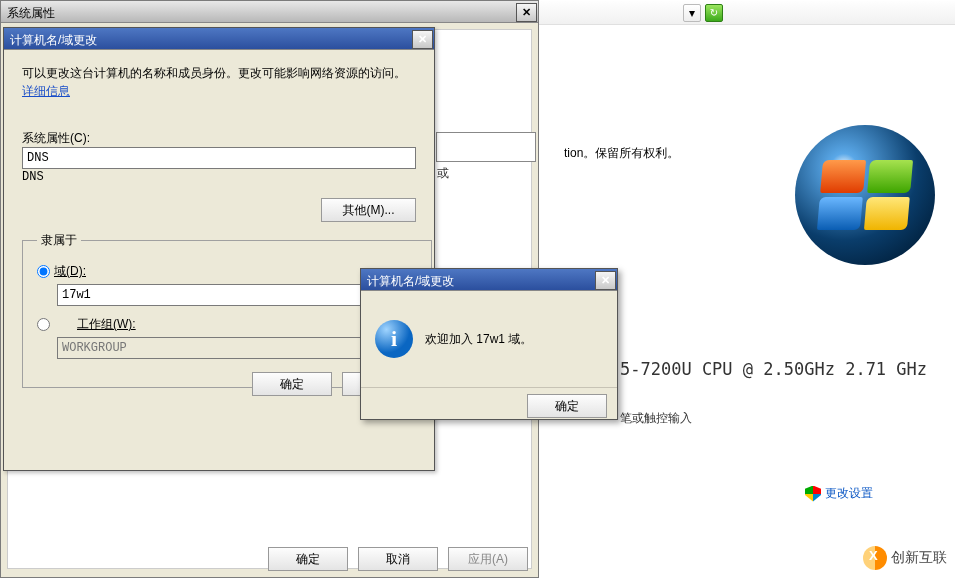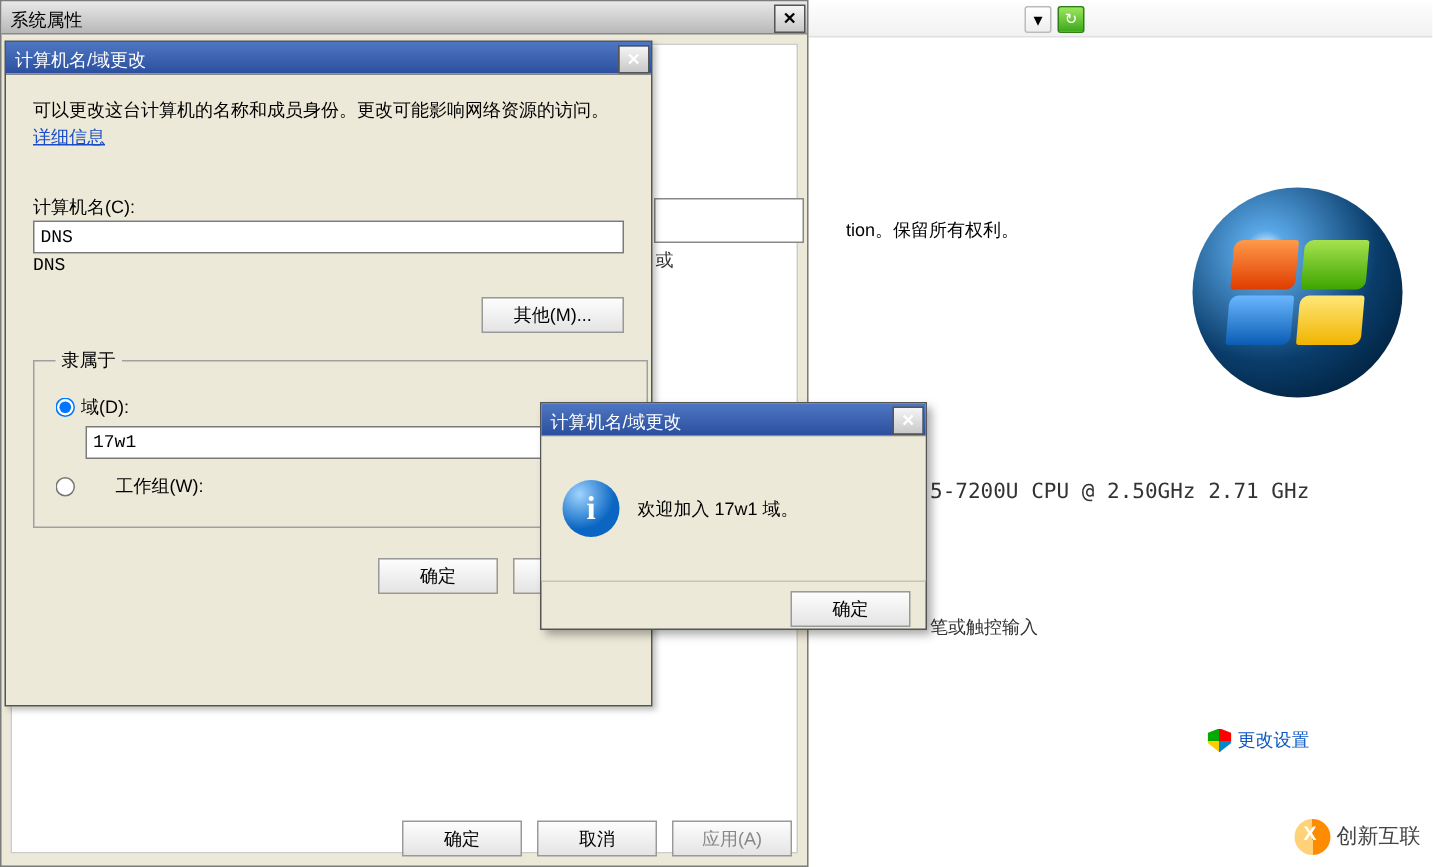--- a/index.html
+++ b/index.html
@@ -36,21 +36,21 @@
     width:140px; height:140px; border-radius:70px;
     background: radial-gradient(circle at 35% 30%, #fff 0%, #5aa8e8 10%, #0a3d6b 55%, #022443 80%);
     display:flex; align-items:center; justify-content:center;
   }
   .winflag { position:relative; width:90px; height:70px; display:grid; grid-template-columns:1fr 1fr; grid-template-rows:1fr 1fr; gap:4px; transform:skewX(-5deg);}
   .winflag div{ border-radius:6px 2px 6px 2px; }
   .winflag .r{background:linear-gradient(#ff9a4a,#e03c00);}
   .winflag .g{background:linear-gradient(#a6e24f,#3ea500);}
   .winflag .b{background:linear-gradient(#6ab7ff,#0a5db3);}
   .winflag .y{background:linear-gradient(#ffe778,#f0b400);}
-  .cpu-line { font-family:Consolas,monospace; font-size:14px; color:#333; position:absolute; top:320px; left:620px;}
+  .cpu-line { font-family:Consolas,monospace; font-size:17px; color:#333; position:absolute; top:359px; left:620px;}
   .pen-line { position:absolute; top:410px; left:620px; color:#333;}
   .change-settings { position:absolute; top:485px; left:805px; color:#0b57c4; display:flex; align-items:center; gap:4px; font-size:12px;}
   .change-settings .shield{width:16px;height:16px;background:conic-gradient(#f00 0 25%, #08c 25% 50%, #fc0 50% 75%, #0a0 75% 100%); border-radius:0 0 4px 4px; clip-path:polygon(50% 0,100% 20%,100% 60%,50% 100%,0 60%,0 20%);}
   .watermark { position:absolute; right:8px; bottom:8px; display:flex; align-items:center; gap:4px; font-size:14px; color:#444;}
   .wm-icon{width:24px;height:24px;border-radius:50%;background:conic-gradient(#ff8c00 180deg,#ffd27a 0); position:relative;}
   .wm-icon::after{content:'X'; color:#fff; position:absolute; left:6px; top:2px; font-weight:bold; font-size:13px;}
 
   
   .syswin {
     position:absolute; left:0; top:0; width:539px; height:578px;
@@ -80,24 +80,24 @@
   .desc { color:#000; line-height:1.5;}
   .desc a{ color:#1a4ec8; text-decoration:underline;}
   .form-label{ margin-top:18px; display:block;}
   input.txt{
     width:100%; height:22px; border:1px solid #7a7a7a; padding:2px 4px; font-size:12px; background:#fff;
   }
   input.txt[disabled]{ background:#ece9d8; color:#777; }
   .mono{ font-family:"SimSun","Courier New",monospace;}
   .other-row{ display:flex; justify-content:flex-end; margin-top:14px;}
   fieldset.group{
-    border:1px solid #a0a0a0; margin-top:10px; padding:10px 14px 14px 14px;
+    border:1px solid #a0a0a0; margin-top:10px; padding:10px 14px 28px 14px;
   }
   fieldset.group legend{ padding:0 4px; background:#ece9d8;}
-  .radio-row{ display:flex; align-items:center; gap:4px; margin:4px 0;}
+  .radio-row{ display:flex; align-items:center; gap:4px; margin:4px 0;text-decoration:underline;}
   .indented-input{ margin-left:20px; width:360px;}
   .name-bottom{ position:absolute; bottom:6px; right:12px; display:flex; gap:10px;}
 
   
   .msgwin{
     position:absolute; left:360px; top:268px; width:258px; height:152px;
     background:#ece9d8; border:1px solid #555; box-shadow:3px 3px 6px rgba(0,0,0,.35);
   }
   .msgwin .body{ background:#ece9d8; padding:18px 14px; display:flex; align-items:center; gap:12px; height:96px;}
   .msgwin .info-icon{width:38px;height:38px;border-radius:50%; background:radial-gradient(circle at 30% 25%, #9fd4ff, #0a66c2 60%); display:flex; align-items:center; justify-content:center; color:#fff; font-weight:bold; font-family:Georgia,serif; font-size:22px;}
@@ -168,21 +168,21 @@
     <div class="titlebar-btn">
       <span>✕</span>
     </div>
   </div>
   <div class="body">
     <div class="desc">
       <span>可以更改这台计算机的名称和成员身份。更改可能影响网络资源的访问。</span>
       <a href="#">详细信息</a>
     </div>
 
-    <span class="form-label" style="margin-top:30px; display:block;">计算机名(C):</span>
+    <span class="form-label" style="margin-top:30px; display:block;">系统属性(C):</span>
     <input class="txt mono" value="DNS" style="">
 
     <span class="mono">DNS</span>
 
     <div class="other-row">
       <button class="btn" style="min-width:95px;">其他(M)...</button>
     </div>
 
     <fieldset class="group">
       <legend>隶属于</legend>
@@ -191,20 +191,23 @@
         <input type="radio" name="memberof" checked="" style="">
         <span>域(D):</span>
       </div>
       <div class="indented-input">
         <input class="txt mono" value="17w1" style="">
       </div>
 
       <div class="radio-row" style="margin-top:10px;gap:27px;">
         <input type="radio" name="memberof" style="">
         <span>工作组(W):</span>
+      </div>
+      <div class="indented-input">
+        <input class="txt mono" disabled="" value="WORKGROUP" style="">
       </div>
     </fieldset>
 
     <div class="name-bottom">
       <button class="btn">确定</button>
       <button class="btn">取消</button>
     </div>
   </div>
 </div>
 

